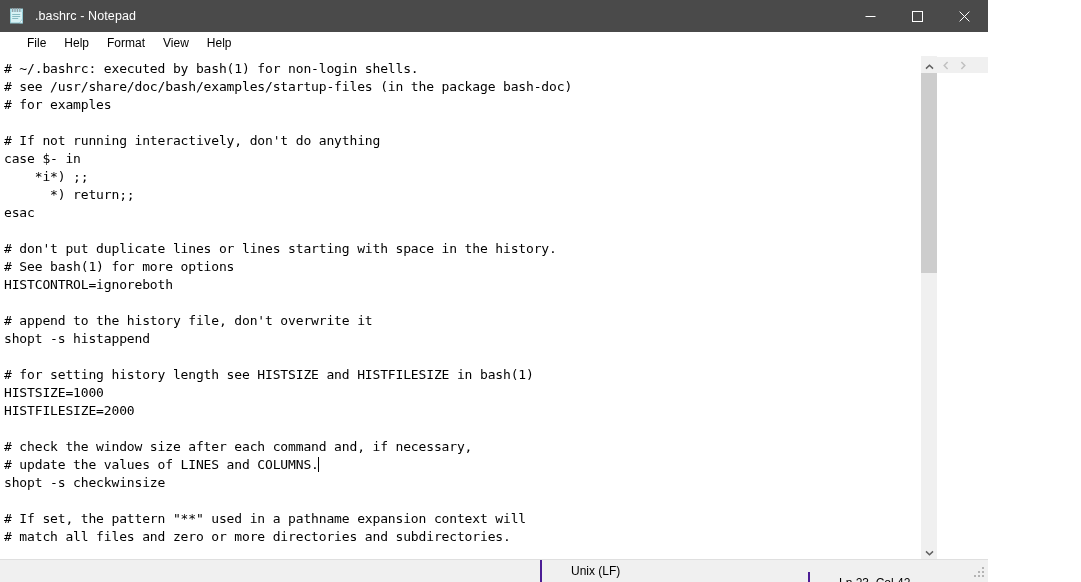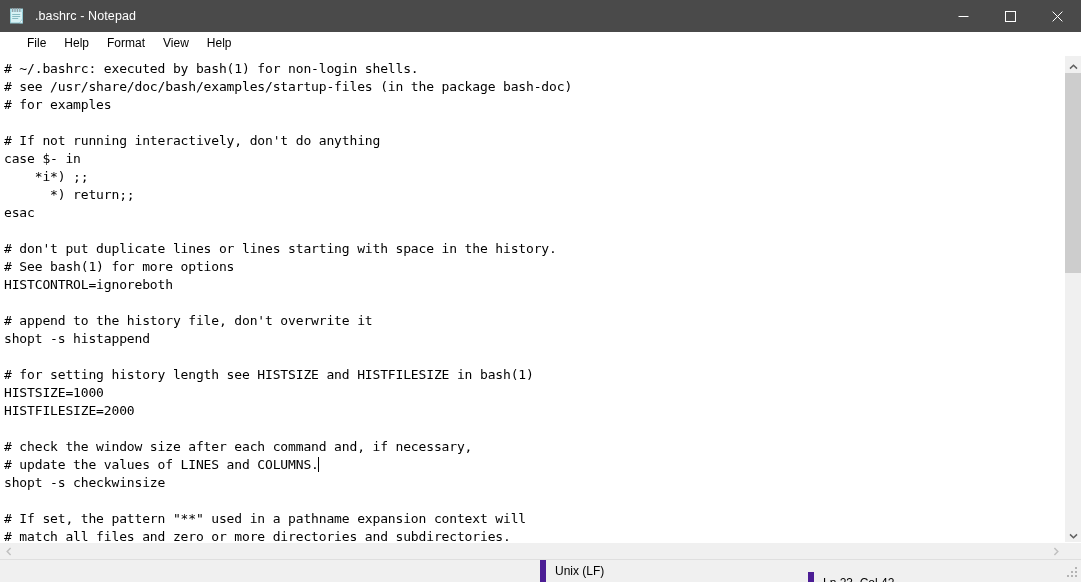--- a/index.html
+++ b/index.html
@@ -9,21 +9,21 @@
   }
   body {
     width: 1081px;
     height: 582px;
     overflow: hidden;
     font-family: "Liberation Sans", sans-serif;
     -webkit-font-smoothing: antialiased;
   }
 
   .window {
-    width: 1081px;
+    width: 988px;
     height: 582px;
     display: flex;
     flex-direction: column;
     background: #ffffff;
     position: relative;
     box-sizing: border-box;
   }
 
   
   .titlebar {
@@ -86,21 +86,21 @@
     padding: 2px 9px 3px 9px;
     line-height: 15px;
     font-family: "Liberation Sans", sans-serif;
     white-space: nowrap;
   }
 
   
   .bodyarea {
     flex: 1 1 auto;
     display: flex;
-    flex-direction: column;
+    flex-direction: row;
     min-height: 0;
     position: relative;
   }
   .editrow {
     flex: 1 1 auto;
     display: flex;
     min-height: 0;
     position: relative;
   }
   .textarea {
@@ -210,22 +210,22 @@
     box-sizing: border-box;
   }
   .status-spacer {
     width: 540px;
     height: 100%;
   }
   .status-cell {
     height: 100%;
     display: flex;
     align-items: center;
-    border-left: 6px solid #4c1d95;
-    padding-left: 9px;
+    border-left: 2px solid #4c1d95;
+    padding-left: 29px;
     box-sizing: border-box;
     font-family: "Liberation Sans", sans-serif;
   }
   .status-cell.enc { width: 268px; }
   .status-cell.pos { flex: 1 1 auto; margin-top: 23px; }
   .grip {
     position: absolute;
     right: 2px;
     bottom: 2px;
     width: 13px;

